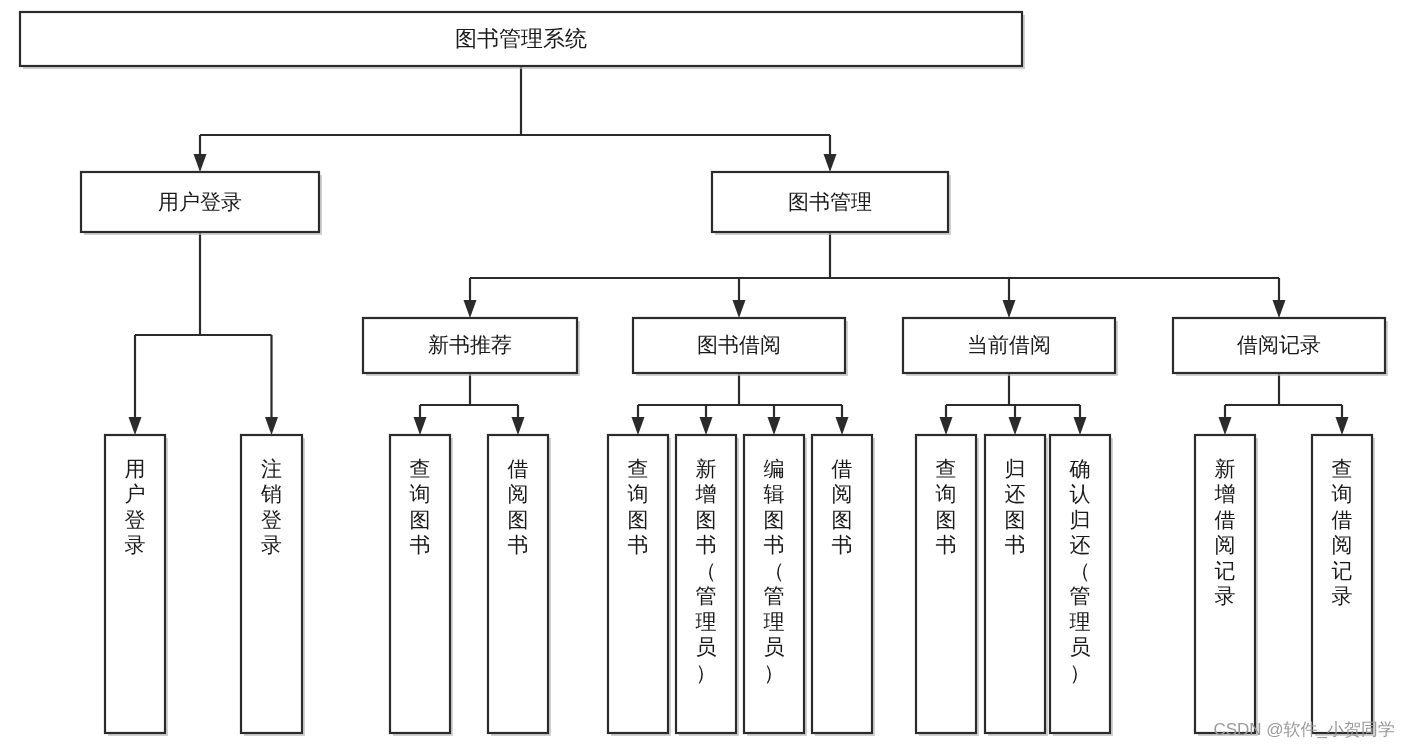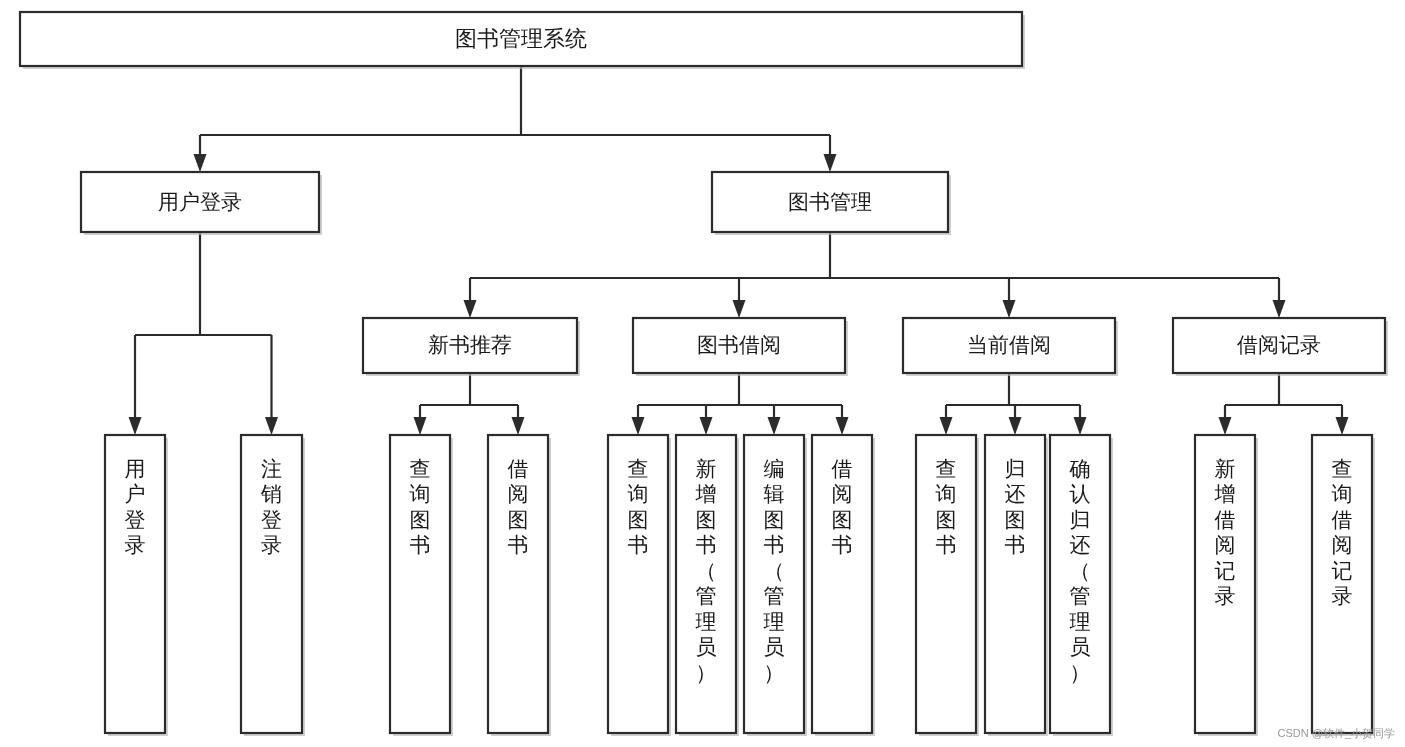--- a/index.html
+++ b/index.html
@@ -59,21 +59,21 @@
     letter-spacing: 0;
   }
   .label-root {
     font-size: 22px;
   }
   .watermark {
     position: absolute;
     right: 10px;
     bottom: 6px;
     font-family: "Liberation Sans", "DejaVu Sans", sans-serif;
-    font-size: 11px;
+    font-size: 17px;
     color: #9a9a9a;
     white-space: nowrap;
     user-select: none;
     pointer-events: none;
   }
 </style>
 </head>
 <body>
 
 <div id="diagram-root">

